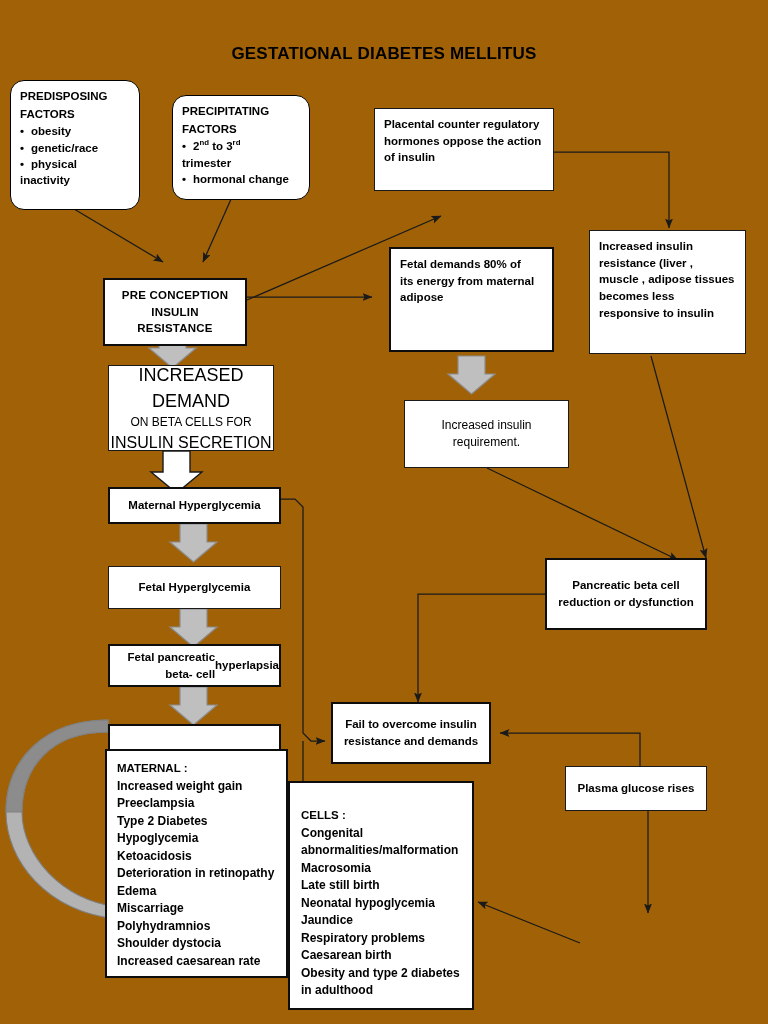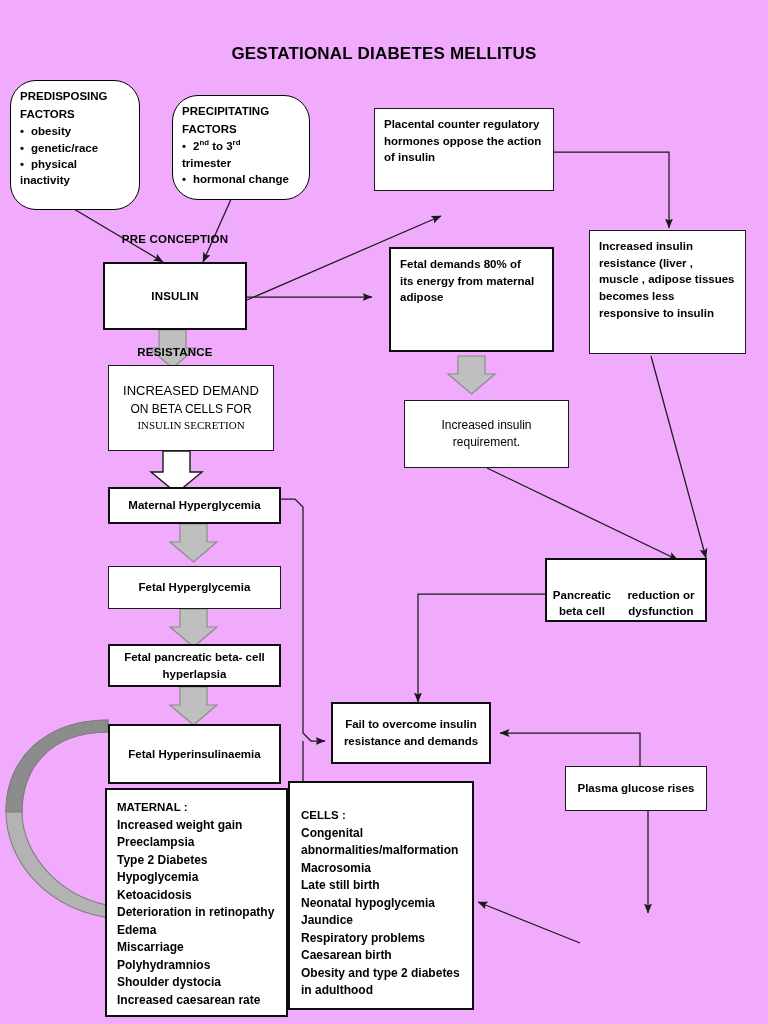--- a/index.html
+++ b/index.html
@@ -7,21 +7,21 @@
     padding: 0;
     background: #ffffff;
   }
   body {
     font-family: "Liberation Sans", sans-serif;
   }
   #page {
     position: relative;
     width: 768px;
     height: 1024px;
-    background: #f0abfc;
+    background: #a16207;
     overflow: hidden;
   }
   #svg-layer {
     position: absolute;
     left: 0;
     top: 0;
     width: 768px;
     height: 1024px;
     pointer-events: none;
   }
@@ -45,21 +45,21 @@
     line-height: 1.45;
   }
   .rect {
     border: 1.6px solid #1a1a1a;
   }
   .rect-thick {
     border: 2.2px solid #0d0d0d;
   }
   .rounded {
     border: 1.8px solid #000000;
-    border-radius: 26px;
+    border-radius: 14px;
   }
   .pad {
     padding: 7px 9px;
   }
   .center {
     display: flex;
     align-items: center;
     justify-content: center;
     text-align: center;
   }
@@ -212,76 +212,76 @@
   </div>
 
   <div class="node rect pad" style="left:589px; top:230px; width:157px; height:124px;">
     <span class="nodeline bold">Increased insulin</span>
     <span class="nodeline bold">resistance (liver ,</span>
     <span class="nodeline bold">muscle , adipose tissues</span>
     <span class="nodeline bold">becomes less</span>
     <span class="nodeline bold">responsive to insulin</span>
   </div>
 
-  <div class="node rect-thick center" style="left:103px; top:262px; width:144px; height:68px; flex-direction:column;gap:40px;">
+  <div class="node rect-thick center" style="left:103px; top:278px; width:144px; height:68px; flex-direction:column;">
     <span class="caps">PRE CONCEPTION</span>
     <span class="caps">INSULIN</span>
     <span class="caps">RESISTANCE</span>
   </div>
 
   <div class="node rect-thick pad" style="left:389px; top:247px; width:165px; height:105px;">
     <span class="nodeline bold">Fetal demands 80% of</span>
     <span class="nodeline bold">its energy from maternal</span>
     <span class="nodeline bold">adipose</span>
   </div>
 
   <div class="node rect center" style="left:108px; top:365px; width:166px; height:86px; flex-direction:column;">
-    <span class="regular" style="font-size:13px;">INCREASED DEMAND</span>
+    <span class="regular" style="font-size:18px;">INCREASED DEMAND</span>
     <span class="regular" style="font-size:12px;">ON BETA CELLS FOR</span>
-    <span class="regular" style="font-size:11px;font-family:Liberation Serif, serif;">INSULIN SECRETION</span>
+    <span class="regular" style="font-size:16px;">INSULIN SECRETION</span>
   </div>
 
   <div class="node rect center" style="left:404px; top:400px; width:165px; height:68px; flex-direction:column;">
     <span class="regular" style="font-size:12px;">Increased insulin</span>
     <span class="regular" style="font-size:12px;">requirement.</span>
   </div>
 
   <div class="node rect-thick center" style="left:108px; top:487px; width:173px; height:37px;">
     <span class="bold">Maternal Hyperglycemia</span>
   </div>
 
   <div class="node rect center" style="left:108px; top:566px; width:173px; height:43px;">
     <span class="bold">Fetal Hyperglycemia</span>
   </div>
 
-  <div class="node rect-thick center" style="left:108px; top:644px; width:173px; height:43px; flex-direction:column;text-align:right;">
+  <div class="node rect-thick center" style="left:108px; top:644px; width:173px; height:43px; flex-direction:row;text-align:right;">
     <span class="bold">Fetal pancreatic beta- cell</span>
     <span class="bold">hyperlapsia</span>
   </div>
 
   <div class="node rect-thick center" style="left:108px; top:724px; width:173px; height:60px;">
     <span class="bold">Fetal Hyperinsulinaemia</span>
   </div>
 
-  <div class="node rect-thick center" style="left:545px; top:558px; width:162px; height:64px; flex-direction:row;align-items:flex-end;">
+  <div class="node rect-thick center" style="left:545px; top:558px; width:162px; height:72px; flex-direction:column;">
     <span class="bold">Pancreatic beta cell</span>
     <span class="bold">reduction or dysfunction</span>
   </div>
 
   <div class="node rect-thick center" style="left:331px; top:702px; width:160px; height:62px; flex-direction:column;">
     <span class="bold">Fail to overcome insulin</span>
     <span class="bold">resistance and demands</span>
   </div>
 
   <div class="node rect center" style="left:565px; top:766px; width:142px; height:45px;">
     <span class="bold">Plasma glucose rises</span>
   </div>
 
 
-  <div class="node rect-thick" style="left:105px; top:788px; width:183px; height:229px; padding:9px 0 0 10px;">
+  <div class="node rect-thick" style="left:105px; top:749px; width:183px; height:229px; padding:9px 0 0 10px;">
     <div class="hdr">MATERNAL :</div>
     <ul class="plainlist">
       <li>Increased weight gain</li>
       <li>Preeclampsia</li>
       <li>Type 2 Diabetes</li>
       <li>Hypoglycemia</li>
       <li>Ketoacidosis</li>
       <li>Deterioration in retinopathy</li>
       <li>Edema</li>
       <li>Miscarriage</li>

